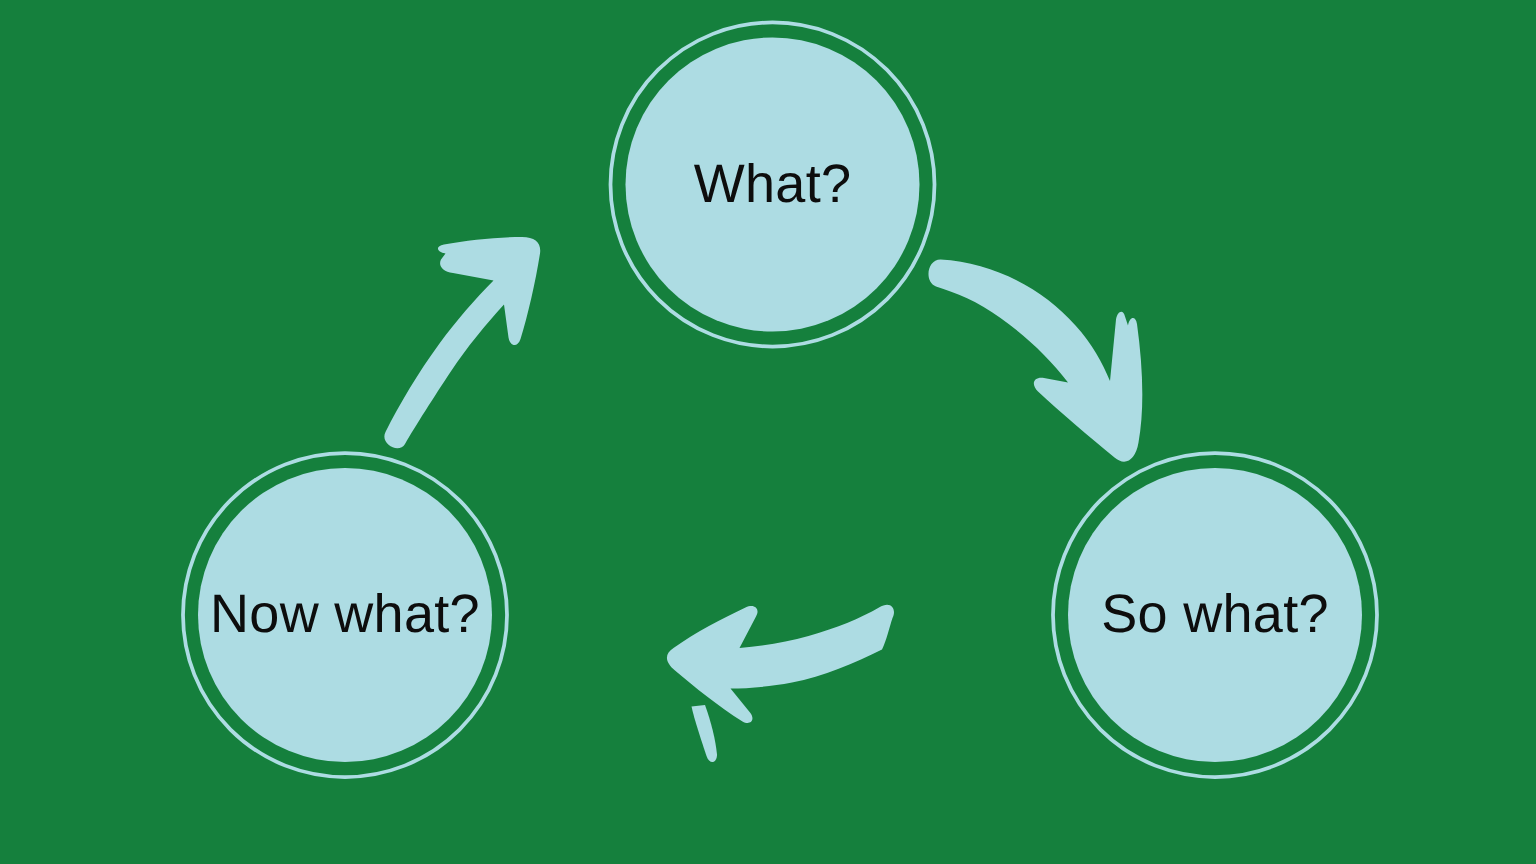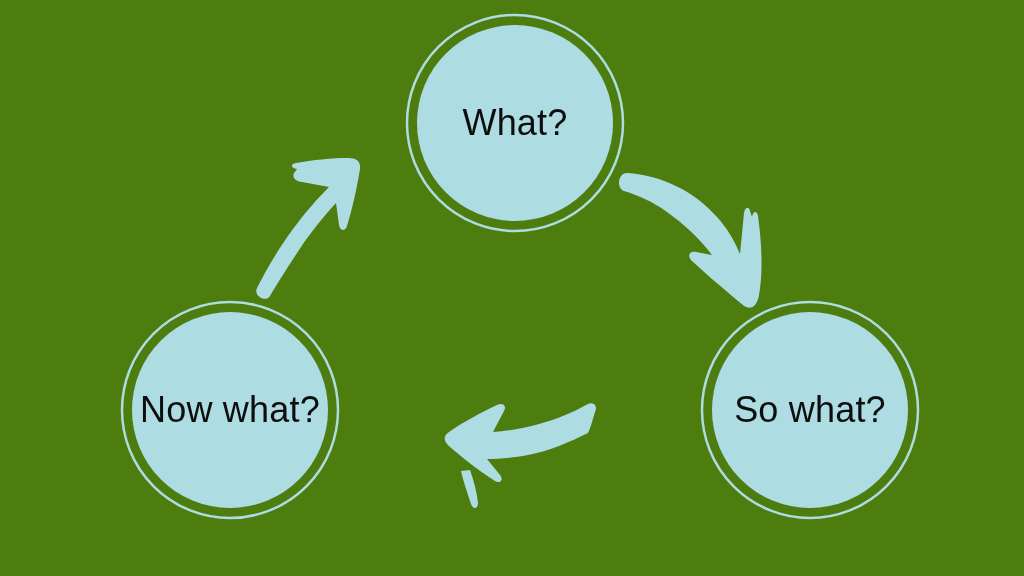--- a/index.html
+++ b/index.html
@@ -11,21 +11,21 @@
   body {
     width: 1024px;
     height: 576px;
     overflow: hidden;
     font-family: "Liberation Sans", sans-serif;
   }
   #diagram-root {
     position: relative;
     width: 1024px;
     height: 576px;
-    background: #4d7c0f;
+    background: #15803d;
   }
   #diagram-svg {
     position: absolute;
     top: 0;
     left: 0;
     width: 1024px;
     height: 576px;
     display: block;
   }
   .node-label {

